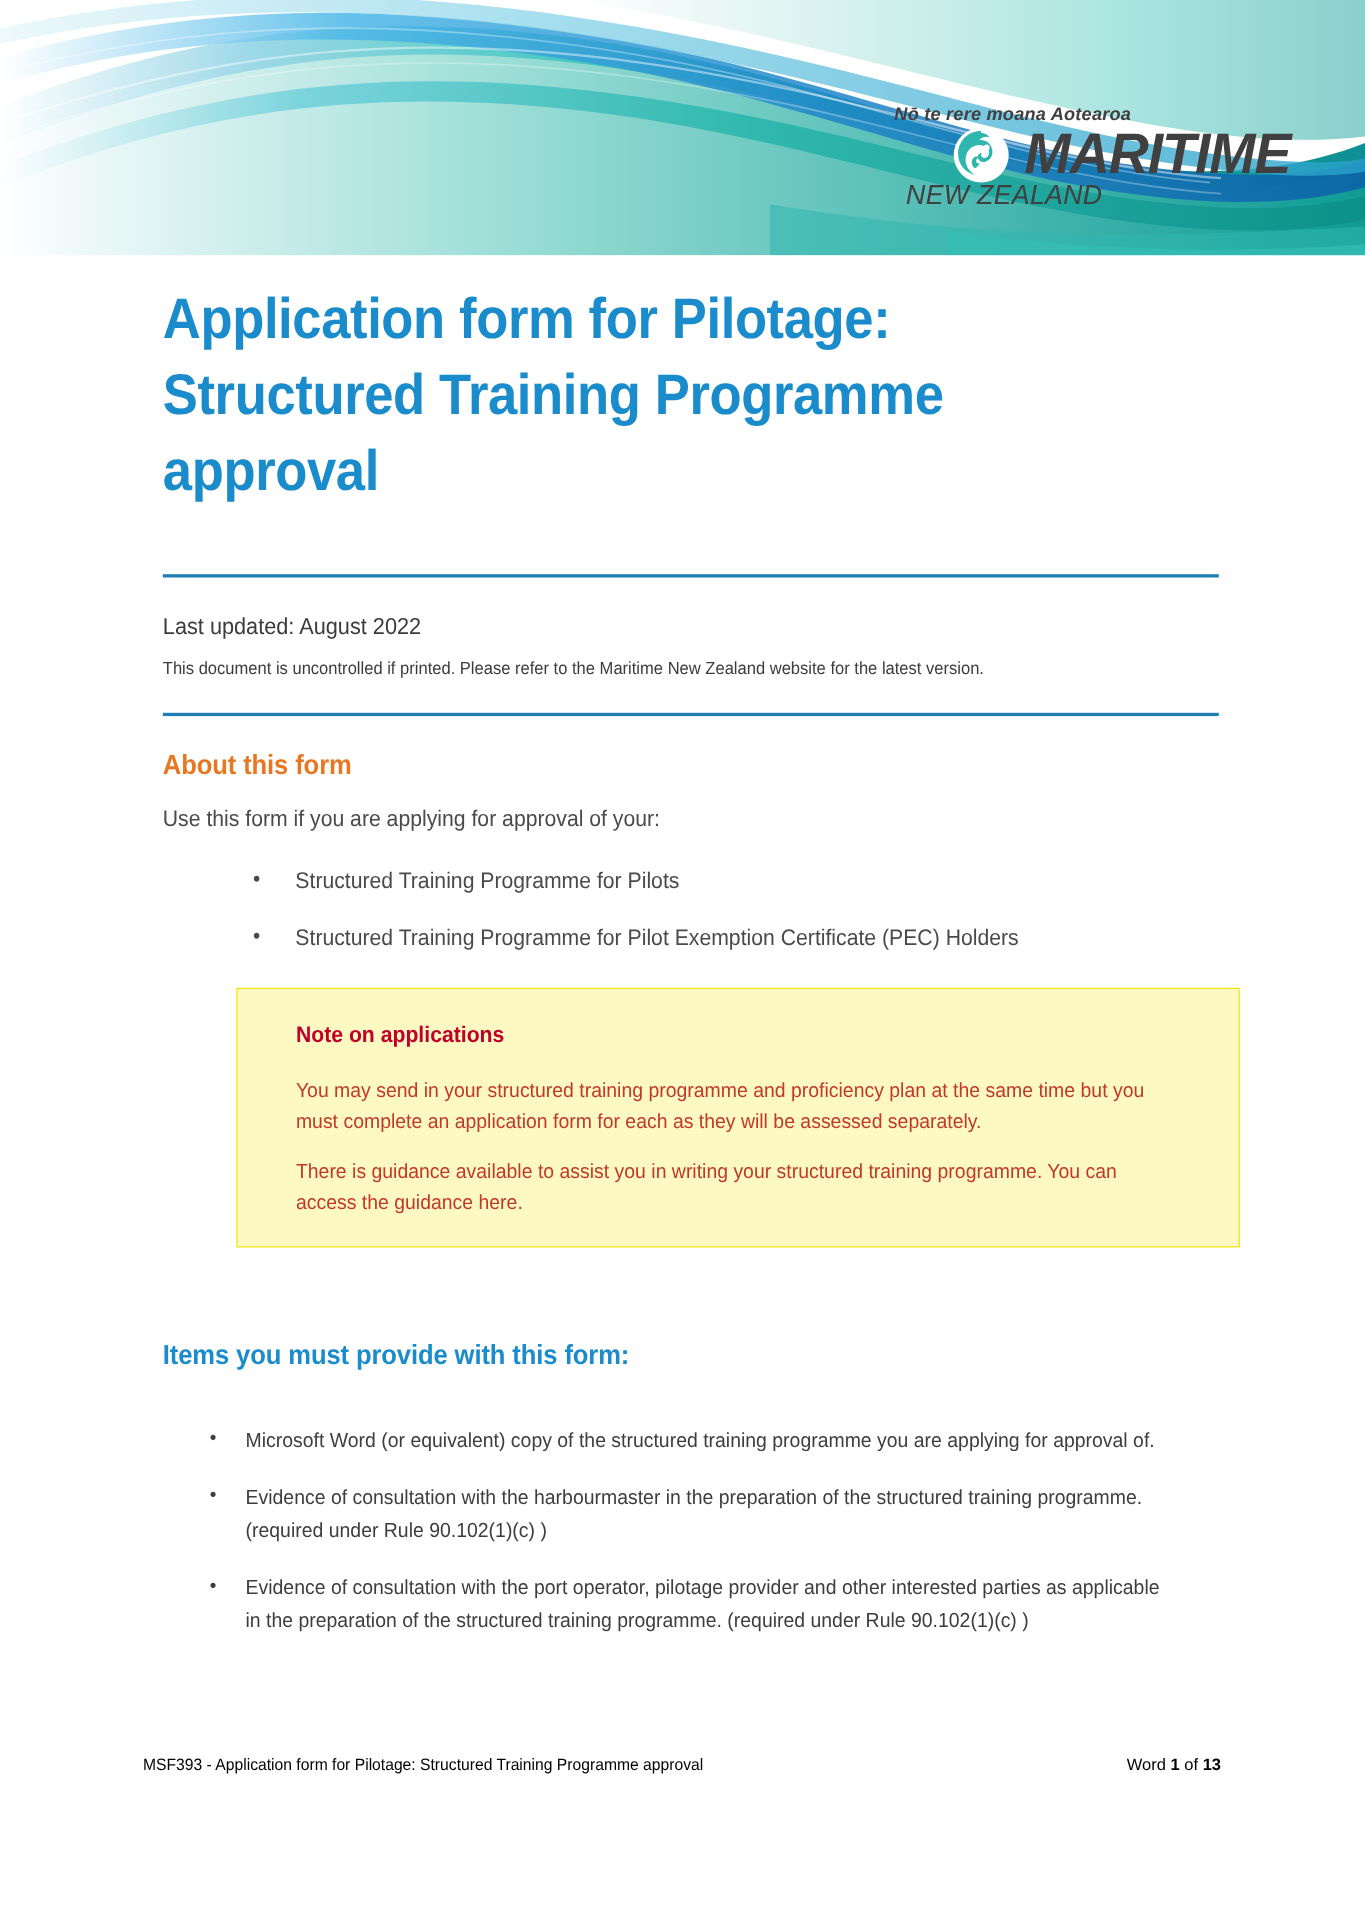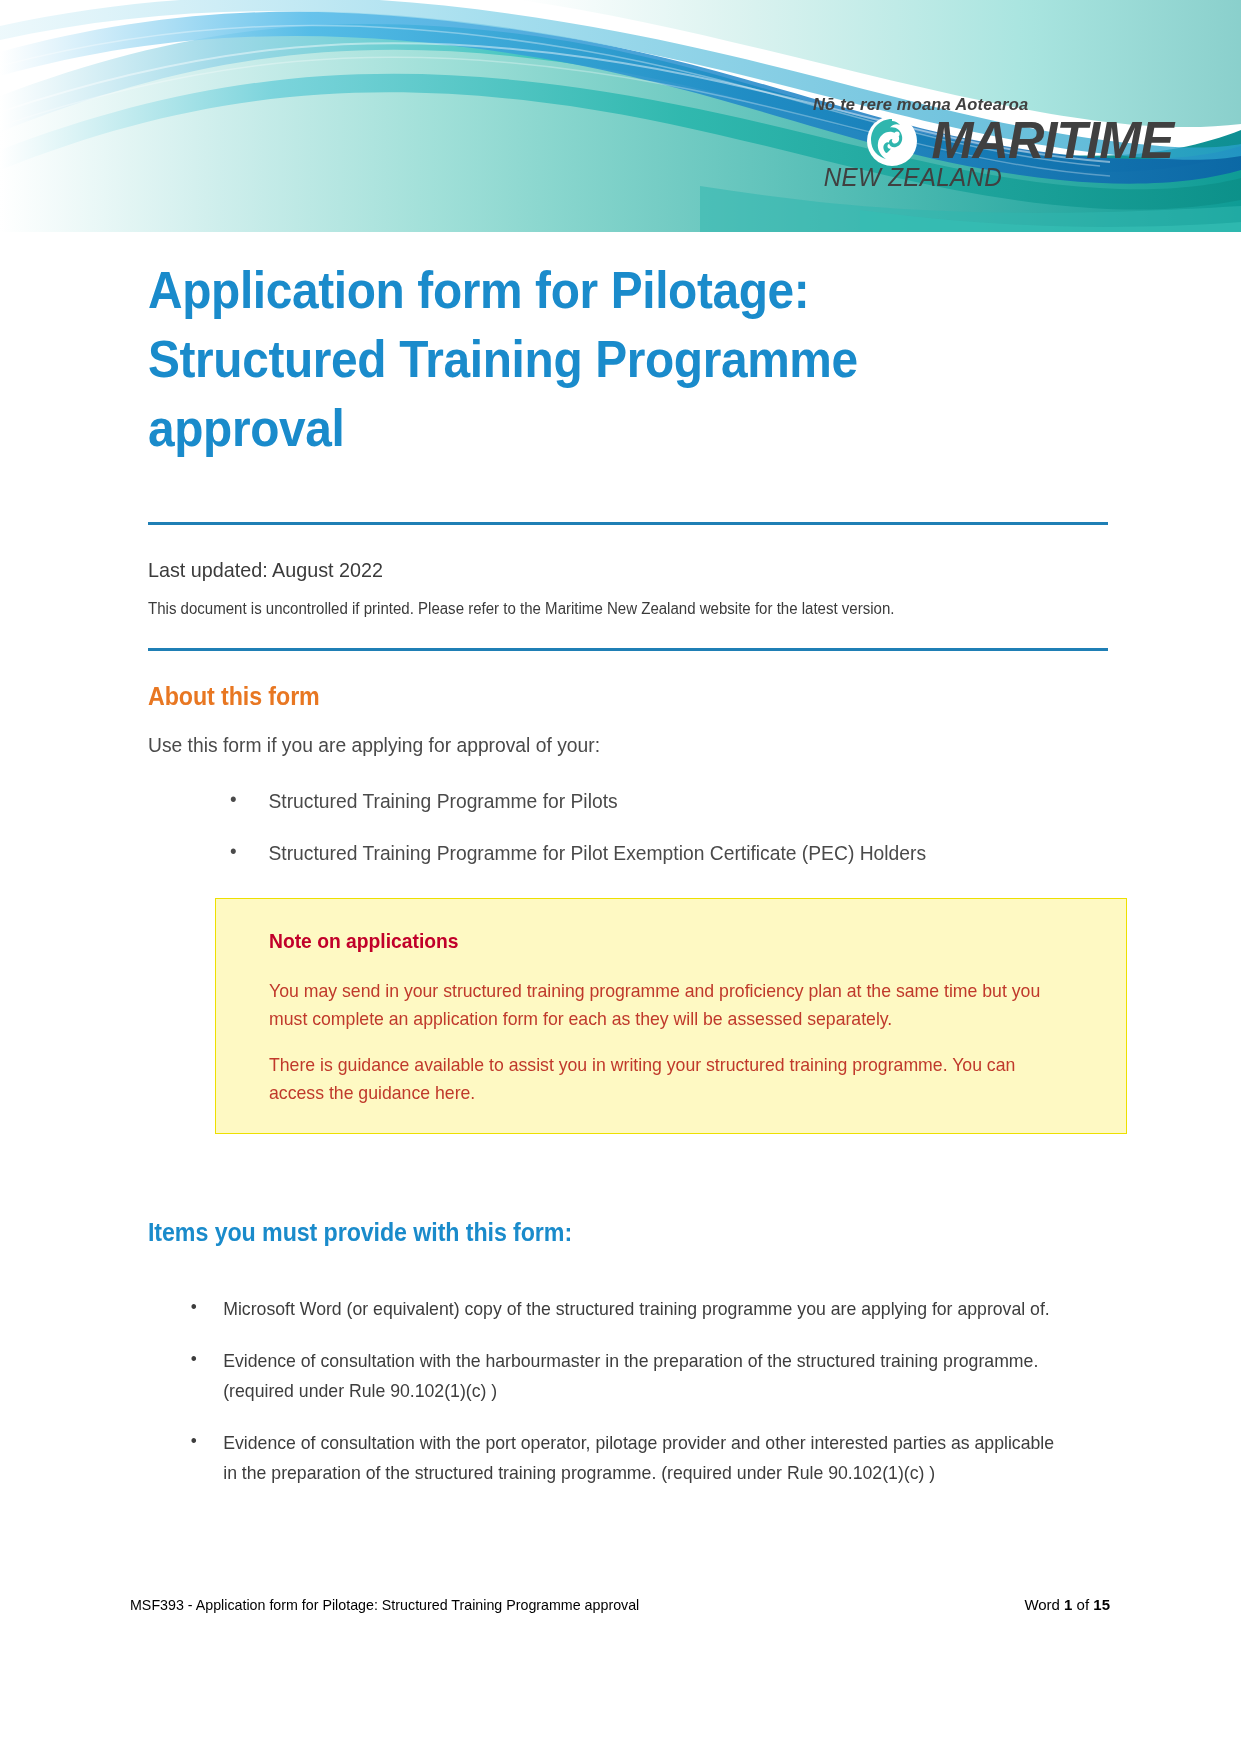--- a/index.html
+++ b/index.html
@@ -375,15 +375,15 @@
   <ul class="bullets-items">
     <li>Microsoft Word (or equivalent) copy of the structured training programme you are applying for approval of.</li>
     <li>Evidence of consultation with the harbourmaster in the preparation of the structured training programme. (required under Rule 90.102(1)(c) )</li>
     <li>Evidence of consultation with the port operator, pilotage provider and other interested parties as applicable in the preparation of the structured training programme. (required under Rule 90.102(1)(c) )</li>
   </ul>
 </div>
 
 <div class="footer">
   <span class="footer-left">MSF393 - Application form for Pilotage: Structured Training Programme approval</span>
   <span class="footer-right">
-    <span>Word </span><b>1</b><span> of </span><b>15</b>
+    <span>Word </span><b>1</b><span> of </span><b>13</b>
   </span>
 </div>
 
 </body></html>

